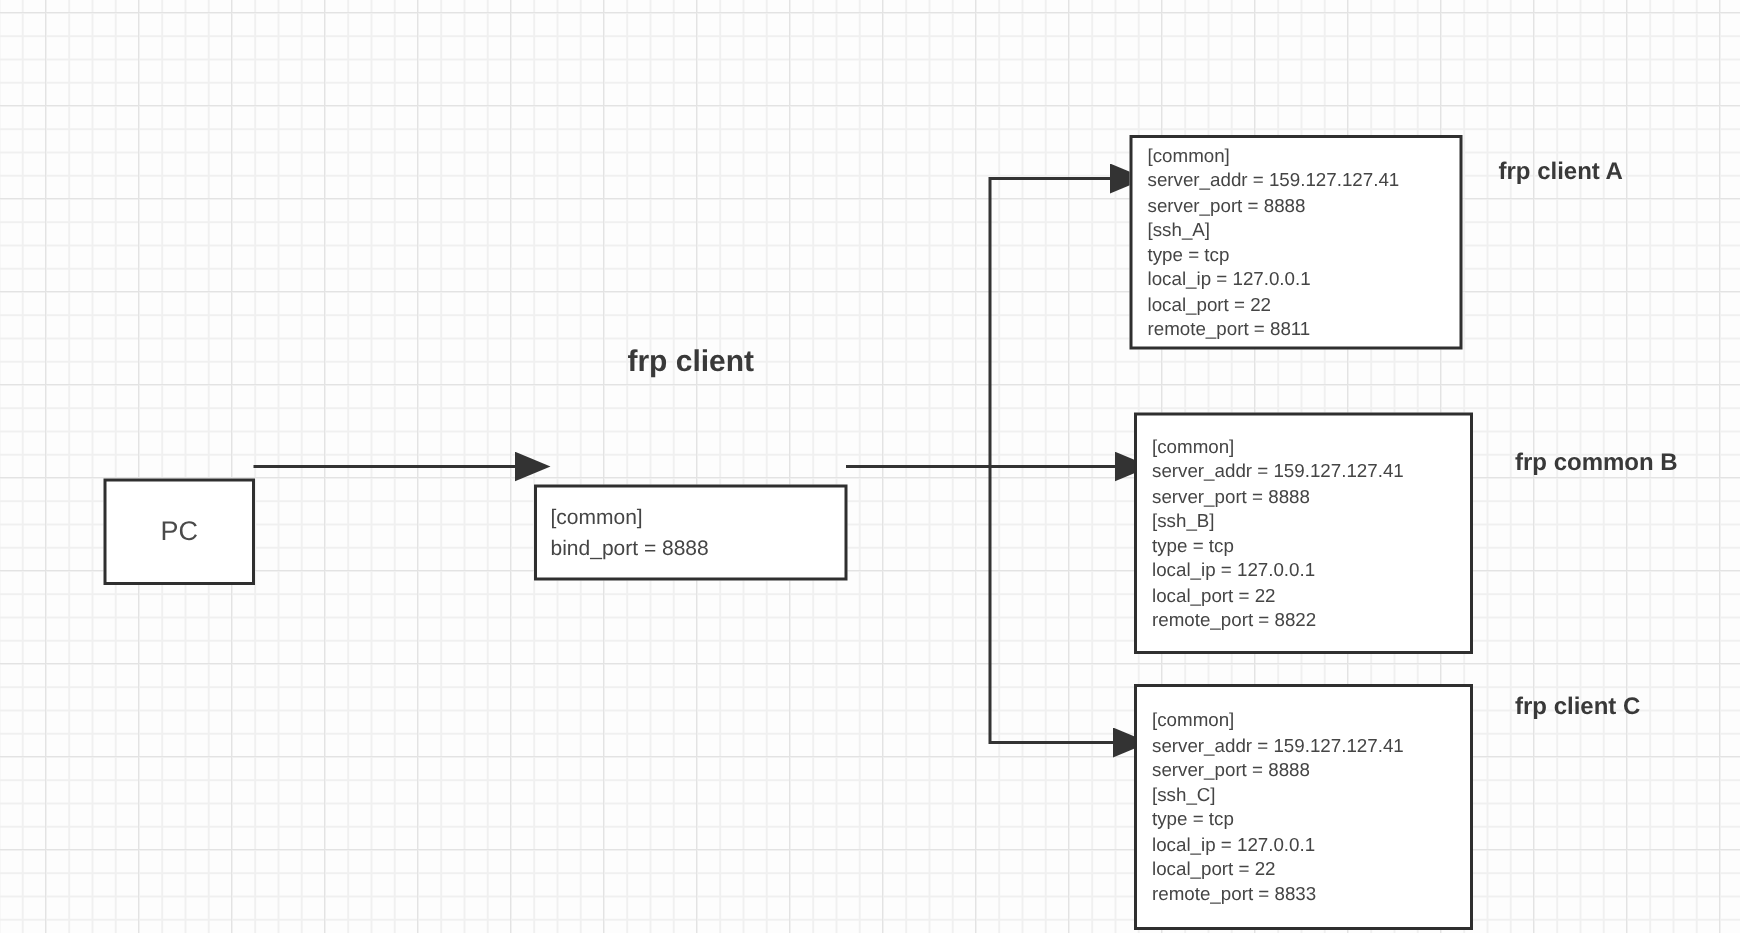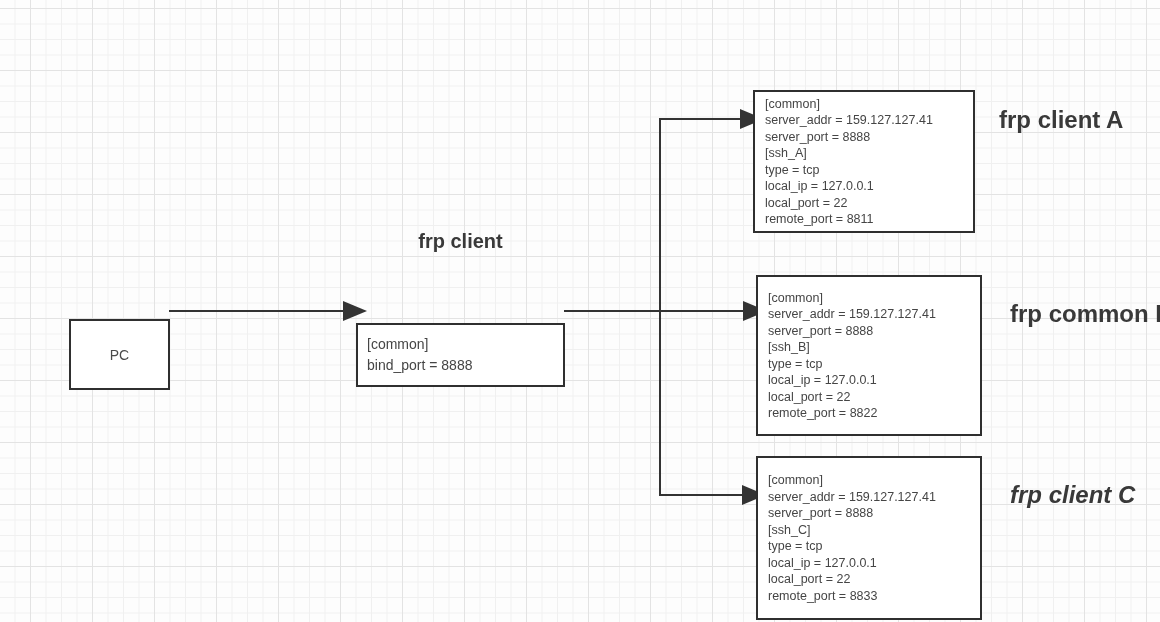--- a/index.html
+++ b/index.html
@@ -33,21 +33,21 @@
     background: #ffffff;
     border: 2px solid #2f2f2f;
     z-index: 2;
     display: flex;
     align-items: center;
     margin-top: 44px;
   }
   .node-pc {
     left: 69px; top: 275px; width: 101px; height: 71px;
     justify-content: center;
-    font-size: 14px;
+    font-size: 18px;
     color: #4a4a4a;
   }
   .node-server {
     left: 356px; top: 279px; width: 209px; height: 64px;
   }
   .node-server .config {
     padding-left: 9px;
     font-size: 14px;
     line-height: 21px;
     color: #454545;
@@ -67,29 +67,29 @@
     position: absolute;
     left: 356px; top: 230px; width: 209px;
     text-align: center;
     font-size: 20px;
     font-weight: bold;
     color: #393939;
     z-index: 2;
   }
   .client-label {
     position: absolute;
-    font-size: 24px;
+    font-size: 16px;
     font-weight: bold;
     color: #393939;
     z-index: 2;
     white-space: nowrap;
   }
   .label-client-a { left: 999px;  top: 106px; }
   .label-client-b { left: 1010px; top: 300px; }
-  .label-client-c { left: 1010px; top: 481px; font-style: italic; }
+  .label-client-c { left: 1010px; top: 463px; }
 </style>
 </head>
 <body>
 
 <div class="canvas">
 
   <svg class="connector-layer" viewBox="0 0 1160 622" xmlns="http://www.w3.org/2000/svg">
     <defs>
       <marker id="arrow" viewBox="0 0 12 10" refX="1" refY="5" markerWidth="12" markerHeight="10" orient="auto-start-reverse">
         <path d="M0,0 L12,5 L0,10 z" fill="#333333"></path>

